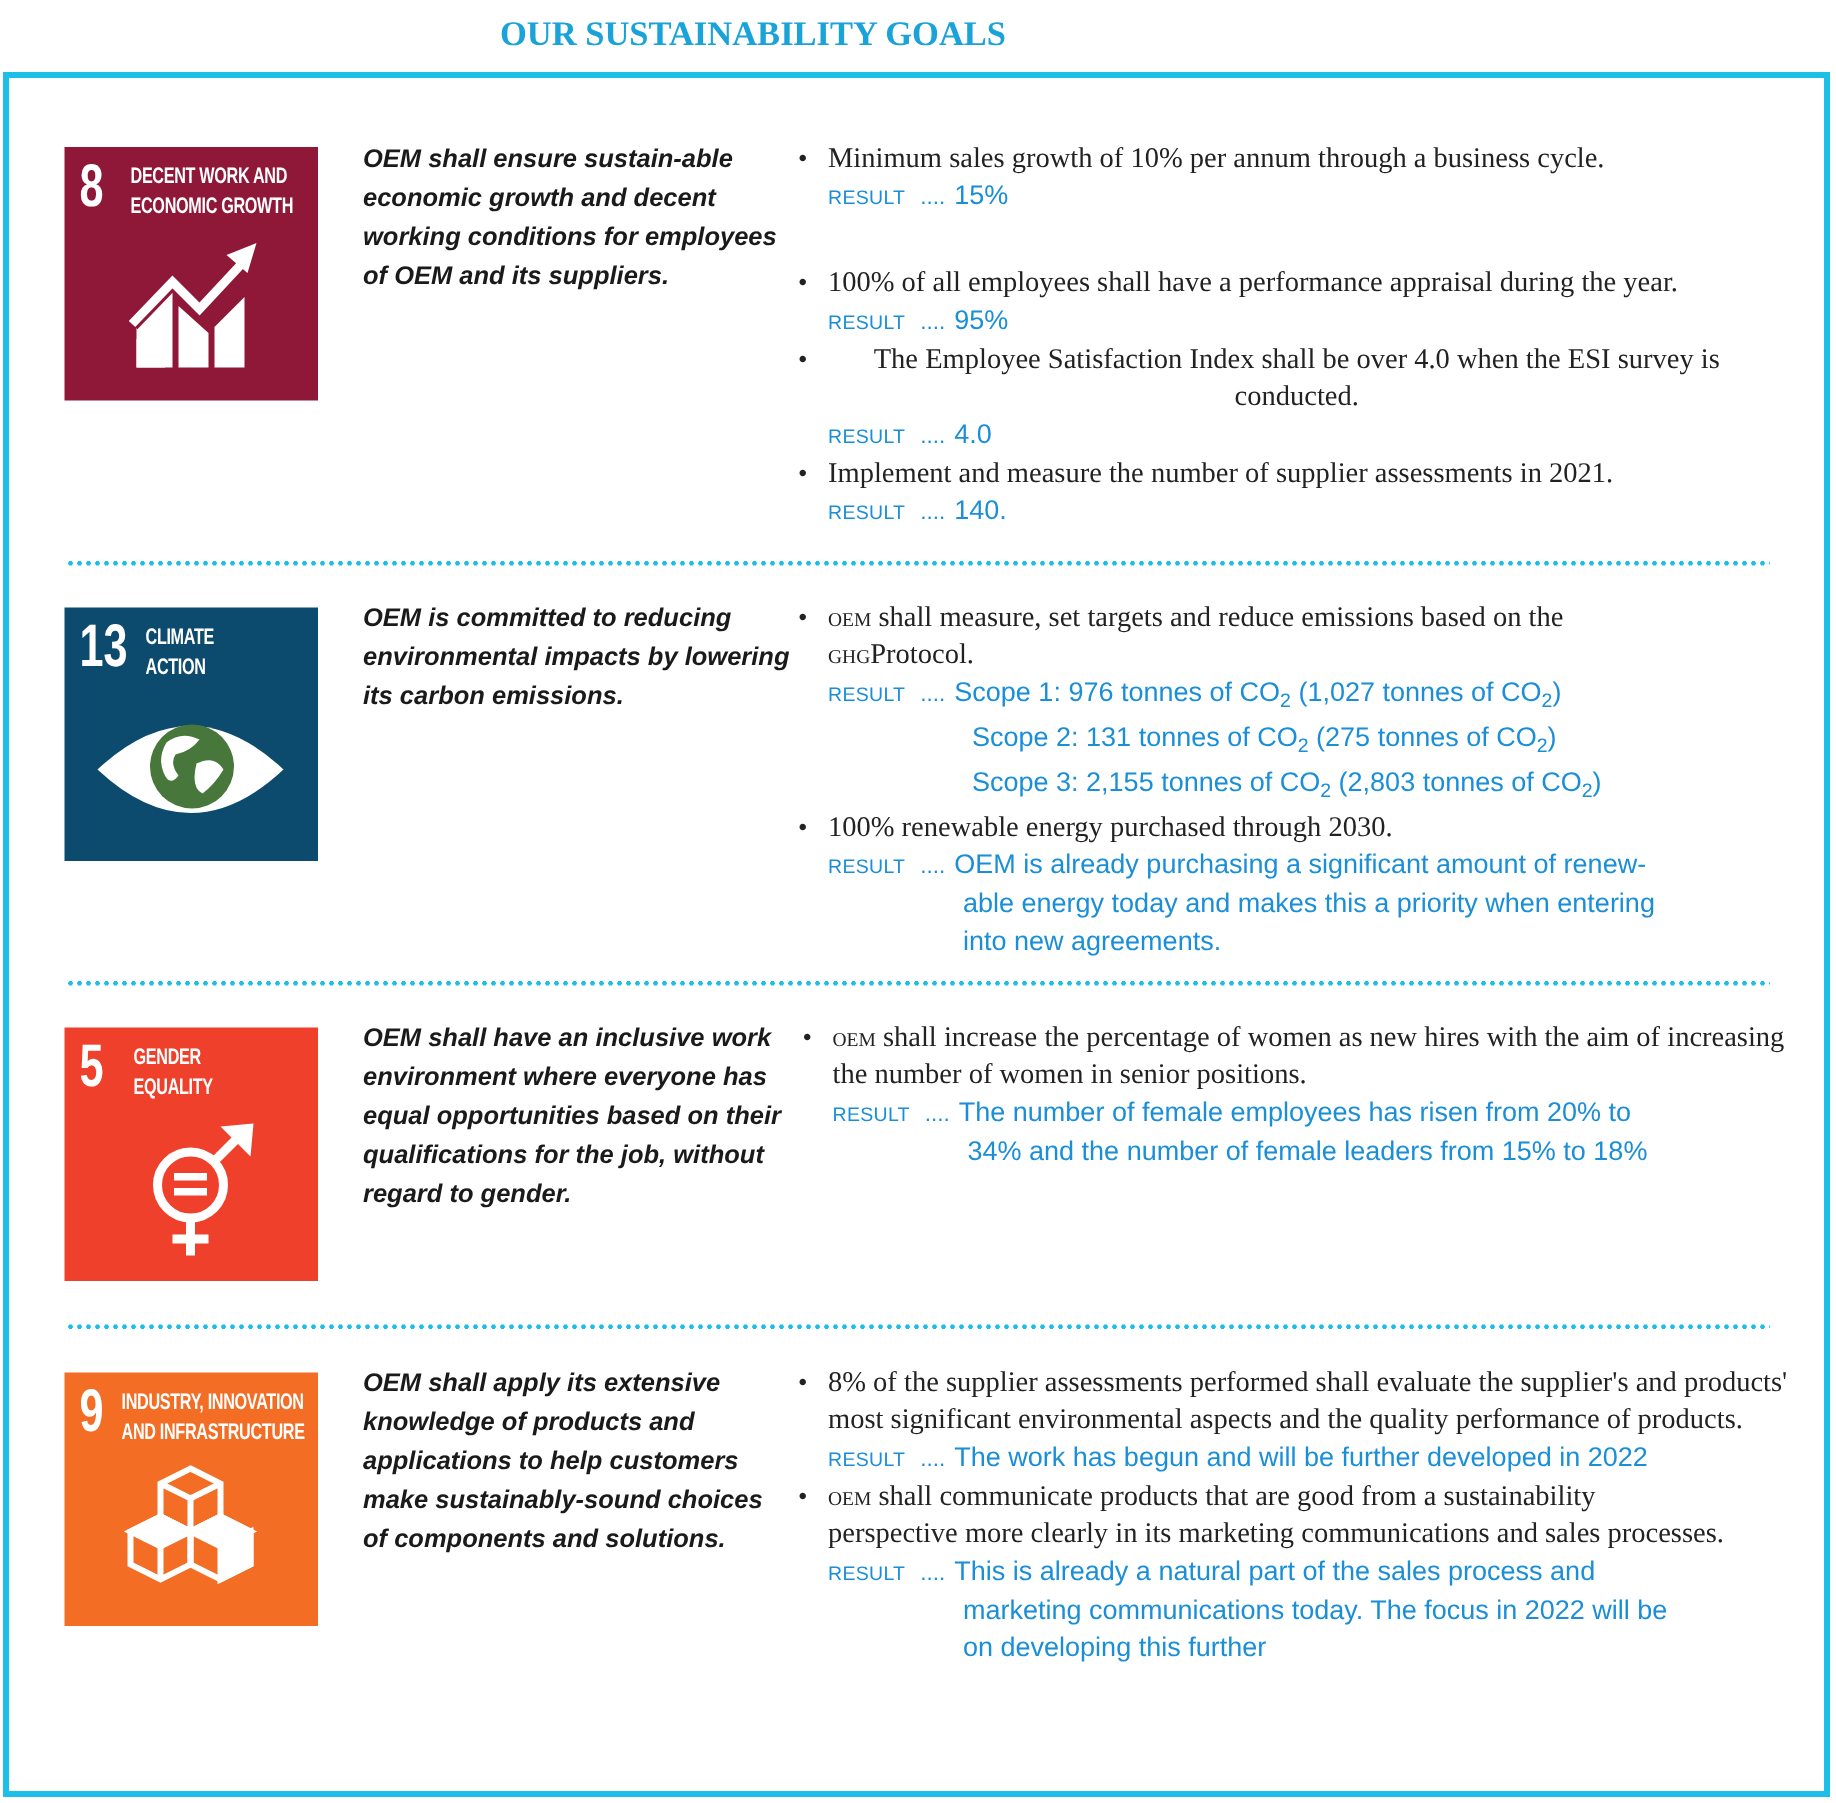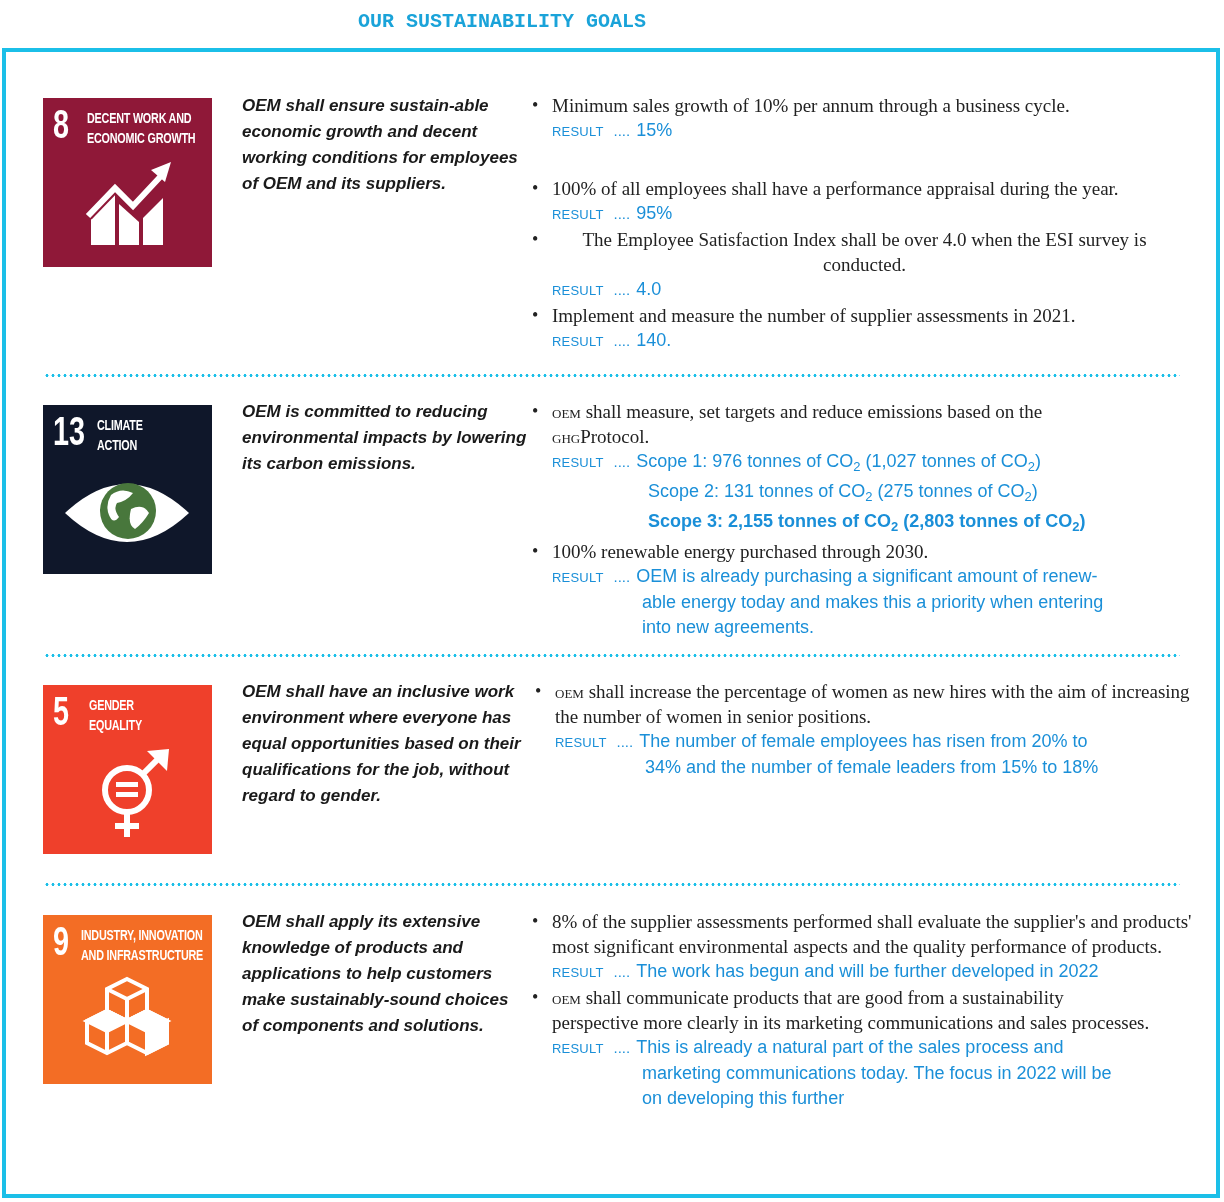--- a/index.html
+++ b/index.html
@@ -1,19 +1,19 @@
 <!DOCTYPE html>
 <html><head>
 <meta charset="utf-8">
 <style>
   html, body { margin:0; padding:0; background:#ffffff; }
   body { width:1224px; height:1202px; position:relative; overflow:hidden; }
   .title {
     position:absolute; left:0; top:10px; width:1004px; text-align:center;
-    font-family:Liberation Mono, monospace; font-weight:bold; font-size:20px;
+    font-family:Liberation Serif, serif; font-weight:bold; font-size:23px;
     color:#1aa3d9; letter-spacing:0px;
   }
   .frame {
     position:absolute; left:2px; top:48px; width:1210px; height:1142px;
     border:4px solid #1bbfe8; border-top-width:4px;
   }
   .sdg {
     position:absolute; left:43px; width:169px; height:169px; color:#fff;
     font-family:"Liberation Sans", sans-serif;
   }
@@ -81,37 +81,37 @@
   <div class="goal" style="width:610px;margin-top:32px;">100% of all employees shall have a performance appraisal during the year.</div>
   <div class="result"><span class="rl">RESULT</span><span class="dots">....</span><span class="rv">95%</span></div>
   <div class="goal" style="width:625px;text-align:center;">The Employee Satisfaction Index shall be over 4.0 when the ESI survey is conducted.</div>
   <div class="result"><span class="rl">RESULT</span><span class="dots">....</span><span class="rv">4.0</span></div>
   <div class="goal">Implement and measure the number of supplier assessments in 2021.</div>
   <div class="result"><span class="rl">RESULT</span><span class="dots">....</span><span class="rv">140.</span></div>
 </div>
 
 <div class="divider" style="top:374px;"></div>
 
-<div class="sdg" style="top:405px;background:#0f172a;">
+<div class="sdg" style="top:405px;background:#0c4a6e;">
   <svg width="169" height="169">
     <path d="M22,108 Q84,50 146,108 Q84,166 22,108 Z" fill="#fff"></path>
     <circle cx="85" cy="106" r="28" fill="#48773c"></circle>
     <path d="M68,90 Q78,82 90,88 Q84,96 74,98 Q70,104 76,112 Q70,120 66,110 Q62,100 68,90 Z" fill="#fff"></path>
     <path d="M88,104 Q100,98 106,108 Q100,118 92,124 Q84,120 88,104 Z" fill="#fff"></path>
   </svg>
   <div class="num">13</div>
   <div class="lbl" style="left:54px;"><span>CLIMATE</span><br><span>ACTION</span></div>
 </div>
 <div class="intro" style="top:399px;">OEM is committed to reducing environmental impacts by lowering its carbon emissions.</div>
 <div class="goals" style="top:399px;">
   <div class="goal" style="width:590px;"><span class="sc">OEM</span><span> shall measure, set targets and reduce emissions based on the </span><span class="sc">gHG</span><span>Protocol.</span></div>
   <div class="result">
     <span class="rl">RESULT</span><span class="dots">....</span><span class="rv"><span>Scope 1: 976 tonnes of CO</span><span class="sub">2</span><span> (1,027 tonnes of CO</span><span class="sub">2</span><span>)</span></span>
     <span class="cont" style="padding-left:96px;"><span>Scope 2: 131 tonnes of CO</span><span class="sub">2</span><span> (275 tonnes of CO</span><span class="sub">2</span><span>)</span></span>
-    <span class="cont" style="padding-left:96px;font-weight:bold;"><span>Scope 3: 2,155 tonnes of CO</span><span class="sub">2</span><span> (2,803 tonnes of CO</span><span class="sub">2</span><span>)</span></span>
+    <span class="cont" style="padding-left:96px;"><span>Scope 3: 2,155 tonnes of CO</span><span class="sub">2</span><span> (2,803 tonnes of CO</span><span class="sub">2</span><span>)</span></span>
   </div>
   <div class="goal">100% renewable energy purchased through 2030.</div>
   <div class="result">
     <span class="rl">RESULT</span><span class="dots">....</span><span class="rv">OEM is already purchasing a significant amount of renew-</span>
     <span class="cont">able energy today and makes this a priority when entering</span>
     <span class="cont">into new agreements.</span>
   </div>
 </div>
 
 <div class="divider" style="top:654px;"></div>

